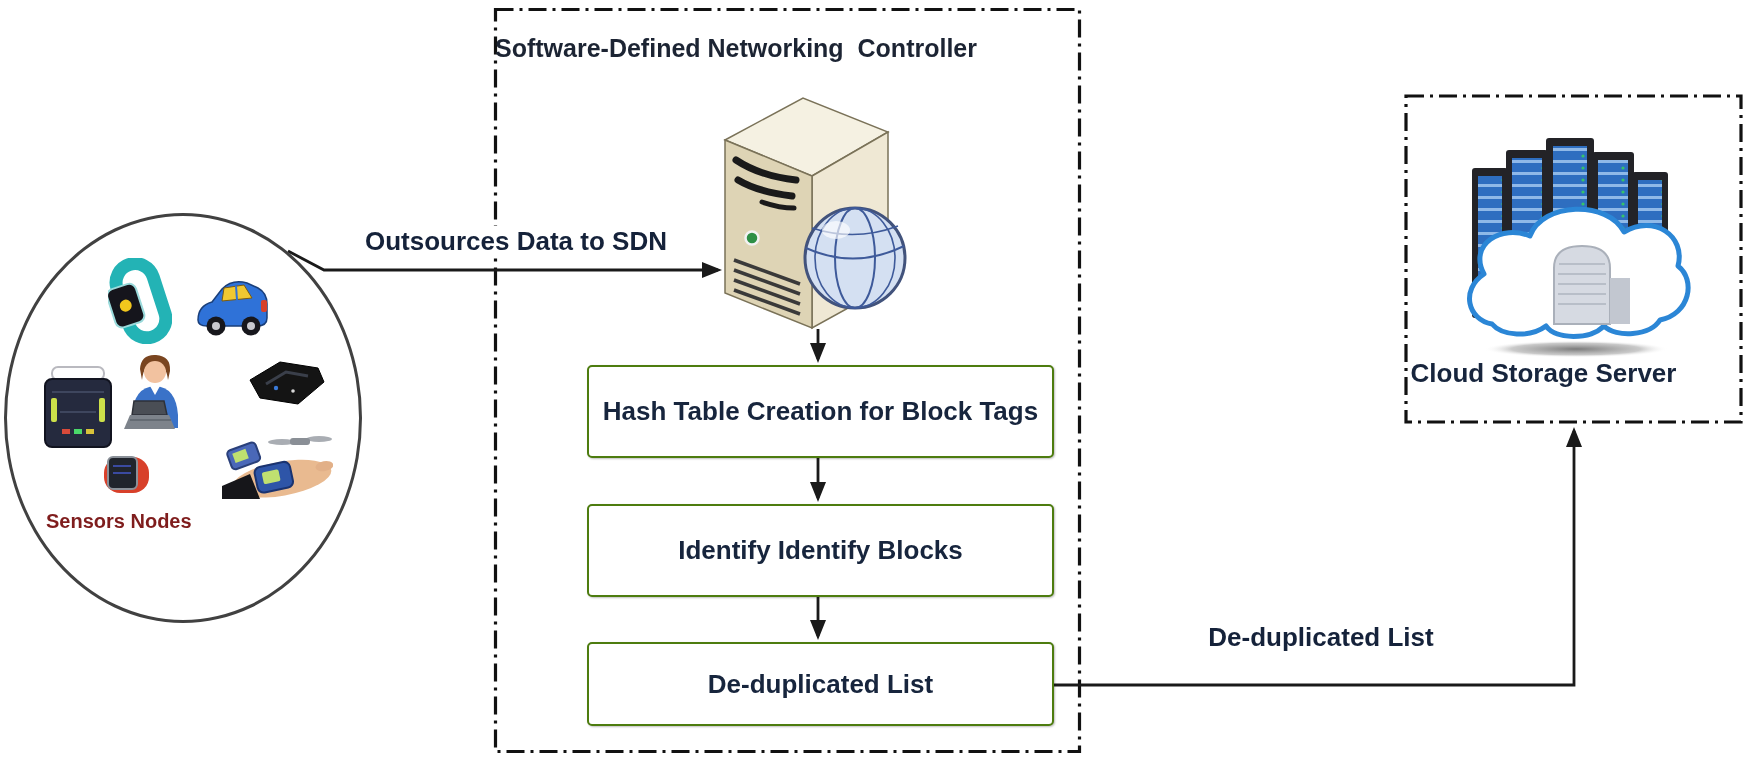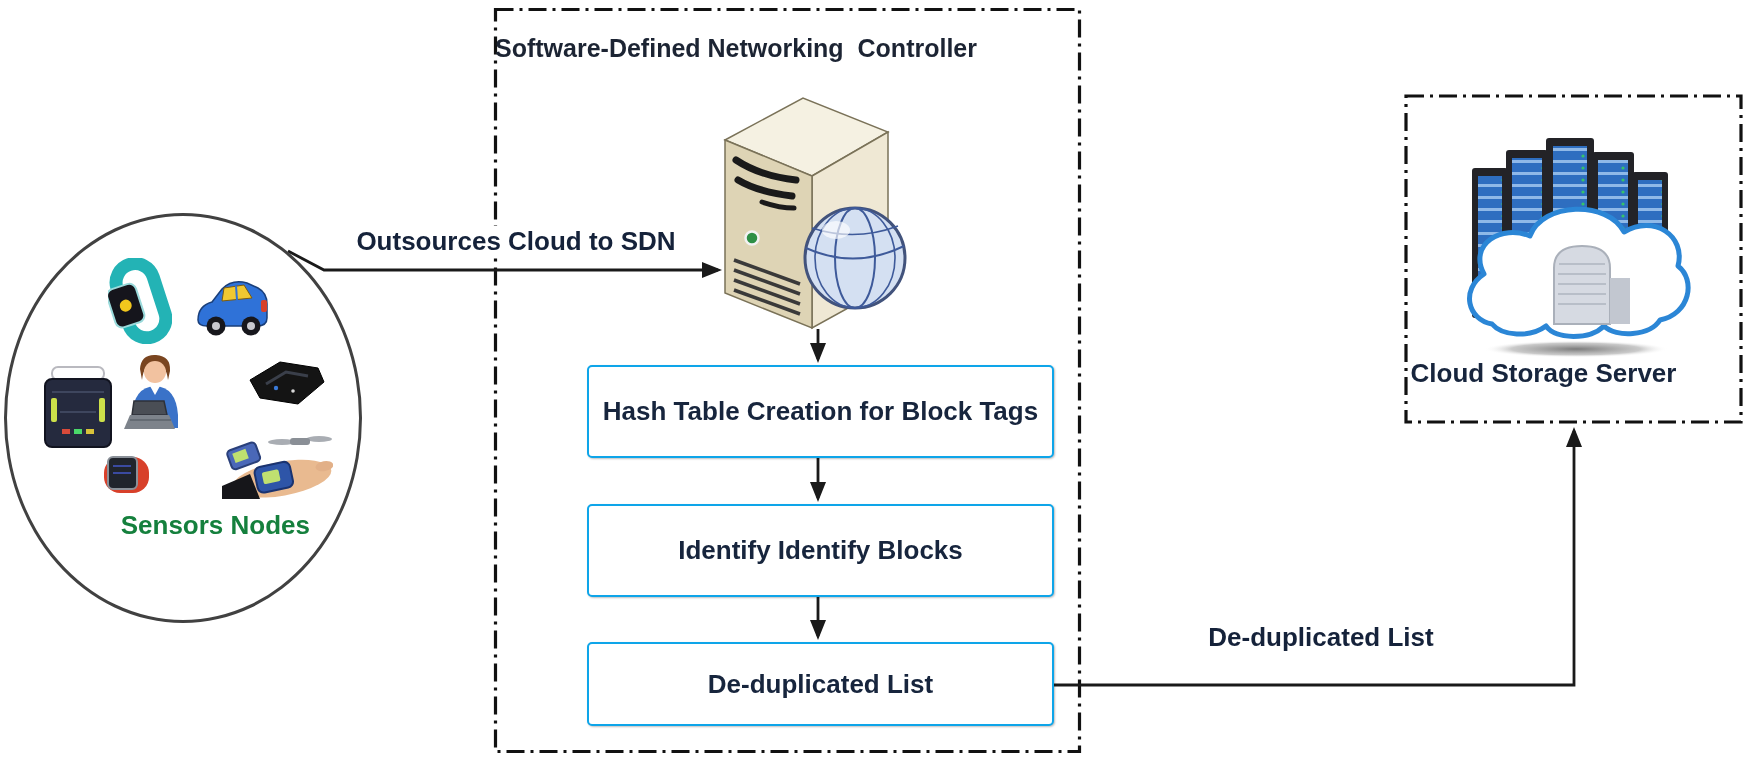--- a/index.html
+++ b/index.html
@@ -3,37 +3,37 @@
 <meta charset="utf-8">
 <style>
   html,body{margin:0;padding:0;background:#ffffff;}
   body{width:1750px;height:765px;position:relative;overflow:hidden;
        font-family:"Liberation Sans",sans-serif;}
   .canvas{position:absolute;inset:0;}
   svg.overlay{position:absolute;left:0;top:0;width:1750px;height:765px;}
   .abs{position:absolute;}
   .step-box{
     position:absolute;left:587px;width:463px;
-    background:#ffffff;border:2px solid #0ea5e9;border-radius:5px;
+    background:#ffffff;border:2px solid #4d7c0f;border-radius:5px;
     box-shadow:1px 1px 2px rgba(0,0,0,.25);
     display:flex;align-items:center;justify-content:center;
     color:#17253d;font-size:26px;font-weight:600;text-align:center;
   }
   .sdn-title{
     position:absolute;left:495px;top:34px;width:585px;
     text-align:left;color:#1c2433;font-size:25px;font-weight:600;
     white-space:pre;
   }
   .edge-label{position:absolute;font-size:26px;font-weight:700;color:#15223a;text-align:center;}
   .ellipse-shape{
     position:absolute;left:4px;top:213px;width:352px;height:404px;
     border:3px solid #414141;border-radius:50%;background:#ffffff;
   }
   .sensors-label{position:absolute;left:46px;top:510px;width:264px;
-    font-size:26px;font-weight:700;color:#15803d;text-align:right;}
+    font-size:20px;font-weight:700;color:#7f1d1d;text-align:left;}
   .cloud-label{position:absolute;left:1375px;top:358px;width:337px;
     font-size:26px;font-weight:700;color:#17253d;text-align:center;}
 </style>
 </head>
 <body>
 
 <div class="canvas">
 
   <svg class="overlay">
     <defs>
@@ -128,21 +128,21 @@
       <rect x="43" y="36" width="17" height="12" rx="2" fill="#bfe070"></rect>
     </g>
     <g transform="rotate(-20 23 20)">
       <rect x="8" y="12" width="30" height="20" rx="4" fill="#4a68b8" stroke="#2a407a" stroke-width="2"></rect>
       <rect x="13" y="16" width="14" height="10" fill="#bfe070"></rect>
     </g>
   </svg>
 
   <div class="sensors-label">Sensors Nodes</div>
 
-  <div class="edge-label" style="left:338px;top:226px;width:356px;background:#ffffff;">Outsources Cloud to SDN</div>
+  <div class="edge-label" style="left:338px;top:226px;width:356px;background:#ffffff;">Outsources Data to SDN</div>
 
   <div class="edge-label" style="left:1190px;top:622px;width:262px;">De-duplicated List</div>
 
   <div class="sdn-title">Software-Defined Networking  Controller</div>
 
   <svg class="abs" style="left:700px;top:88px" width="215" height="245" viewBox="0 0 215 245">
     <polygon points="25,52 103,10 188,44 112,88" fill="#f5f1e2" stroke="#7a7258" stroke-width="1.5"></polygon>
     <polygon points="112,88 188,44 188,198 112,240" fill="#efe8d4" stroke="#7a7258" stroke-width="1.5"></polygon>
     <polygon points="25,52 112,88 112,240 25,205" fill="#ded4b5" stroke="#7a7258" stroke-width="1.5"></polygon>
     <path d="M 36 72 Q 60 88 96 92" fill="none" stroke="#1a1a1a" stroke-width="7" stroke-linecap="round"></path>

